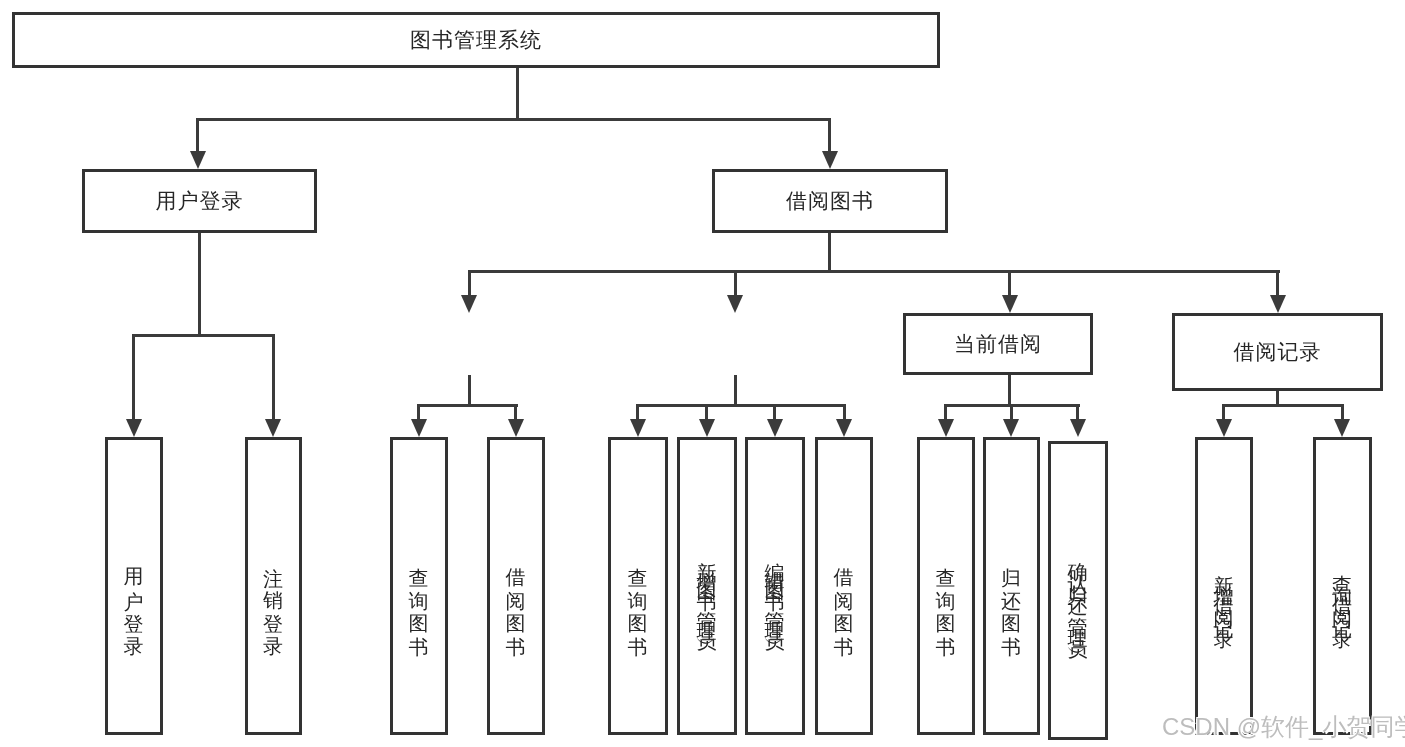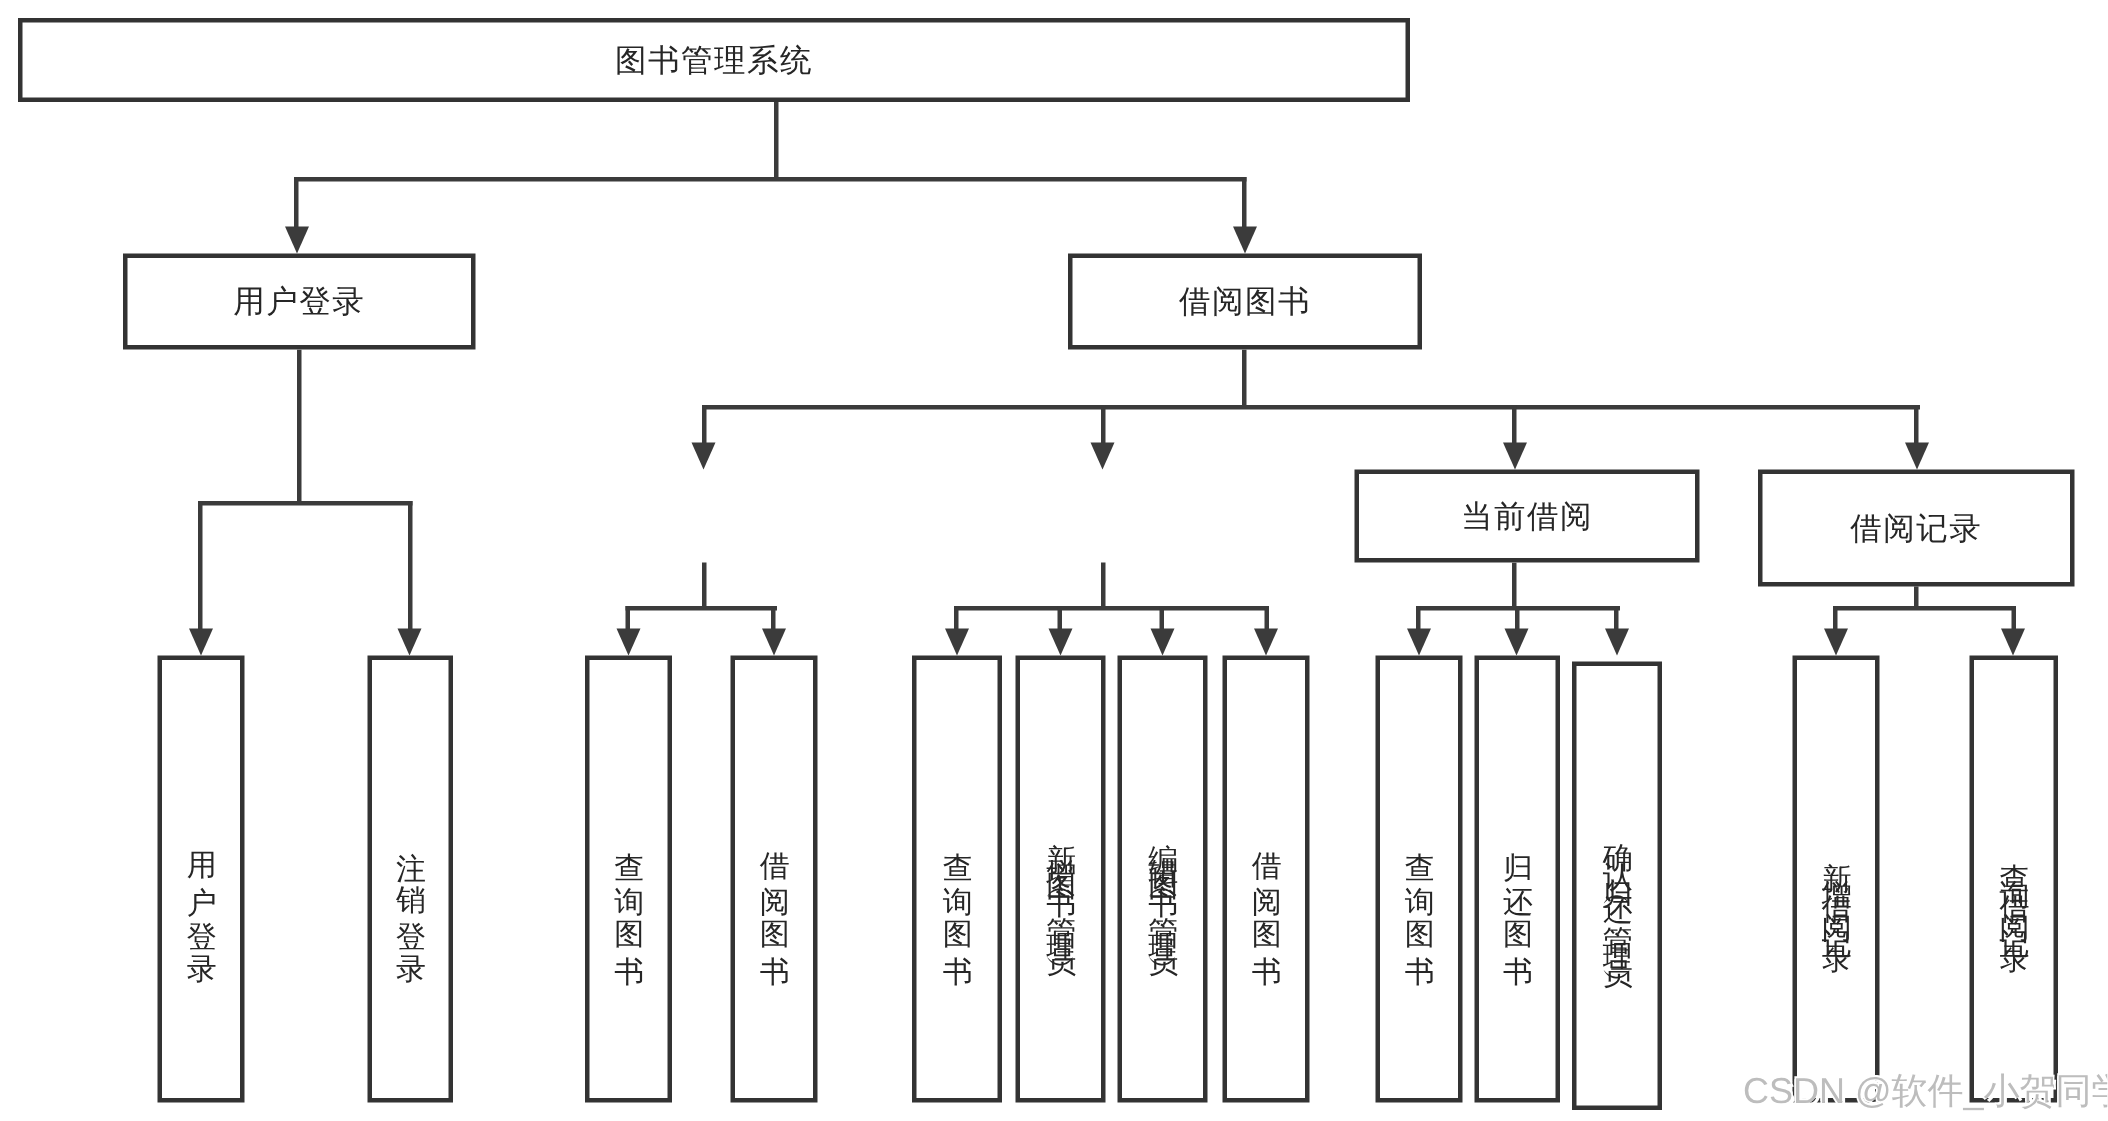--- a/index.html
+++ b/index.html
@@ -99,21 +99,21 @@
   <div class="line" style="left:468px; top:270px; width:812px; height:3px;"></div>
   <div class="line" style="left:468px; top:270px; width:3px; height:26px;"></div>
   <div class="line" style="left:734px; top:270px; width:3px; height:26px;"></div>
   <div class="line" style="left:1008px; top:270px; width:3px; height:26px;"></div>
   <div class="line" style="left:1276px; top:270px; width:3px; height:26px;"></div>
   <div class="arrow" style="left:461px; top:295px;"></div>
   <div class="arrow" style="left:727px; top:295px;"></div>
   <div class="arrow" style="left:1002px; top:295px;"></div>
   <div class="arrow" style="left:1270px; top:295px;"></div>
 
-  <div class="hbox" style="left:903px; top:313px; width:230px; height:62px;">
+  <div class="hbox" style="left:903px; top:313px; width:190px; height:62px;">
     <span>当前借阅</span>
   </div>
   <div class="hbox" style="left:1172px; top:313px; width:211px; height:78px;">
     <span>借阅记录</span>
   </div>
 
   <div class="line" style="left:468px; top:375px; width:3px; height:31px;"></div>
   <div class="line" style="left:417px; top:404px; width:101px; height:3px;"></div>
   <div class="line" style="left:417px; top:404px; width:3px; height:16px;"></div>
   <div class="line" style="left:514px; top:404px; width:3px; height:16px;"></div>

